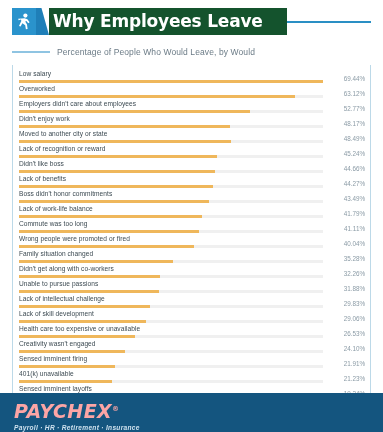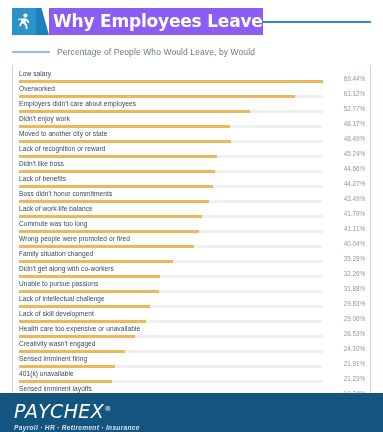--- a/index.html
+++ b/index.html
@@ -69,24 +69,24 @@
     clip-path: polygon(0 0, 100% 0, 100% 100%, 55% 100%);
   }
   .banner-notch::after {
     content: "";
     position: absolute;
     inset: 0;
     background: #1f7fb8;
     clip-path: polygon(0 0, 42% 0, 100% 100%, 0 100%);
   }
   .banner-title-box {
-    background: #8b5cf6;
+    background: #14532d;
     display: flex;
     align-items: center;
-    padding: 0 0 0 4px;
+    padding: 0 24px 0 4px;
     position: relative;
     z-index: 3;
   }
   .banner-title {
     color: #ffffff;
     font-size: 17px;
     font-weight: bold;
     letter-spacing: -0.2px;
     font-family: "DejaVu Sans", sans-serif;
     white-space: nowrap;
@@ -176,23 +176,23 @@
     width: 383px;
     height: 47px;
     background: #14557f;
     display: flex;
     flex-direction: column;
     justify-content: center;
     padding-left: 14px;
     box-sizing: border-box;
   }
   .footer-logo {
-    color: #ffffff;
+    color: #fca5a5;
     font-size: 19px;
-    font-weight: normal;
+    font-weight: bold;
     font-style: italic;
     letter-spacing: 0.4px;
     font-family: "DejaVu Sans", sans-serif;
     line-height: 1;
   }
   .footer-logo sup {
     font-size: 7px;
     vertical-align: super;
   }
   .footer-tagline {

